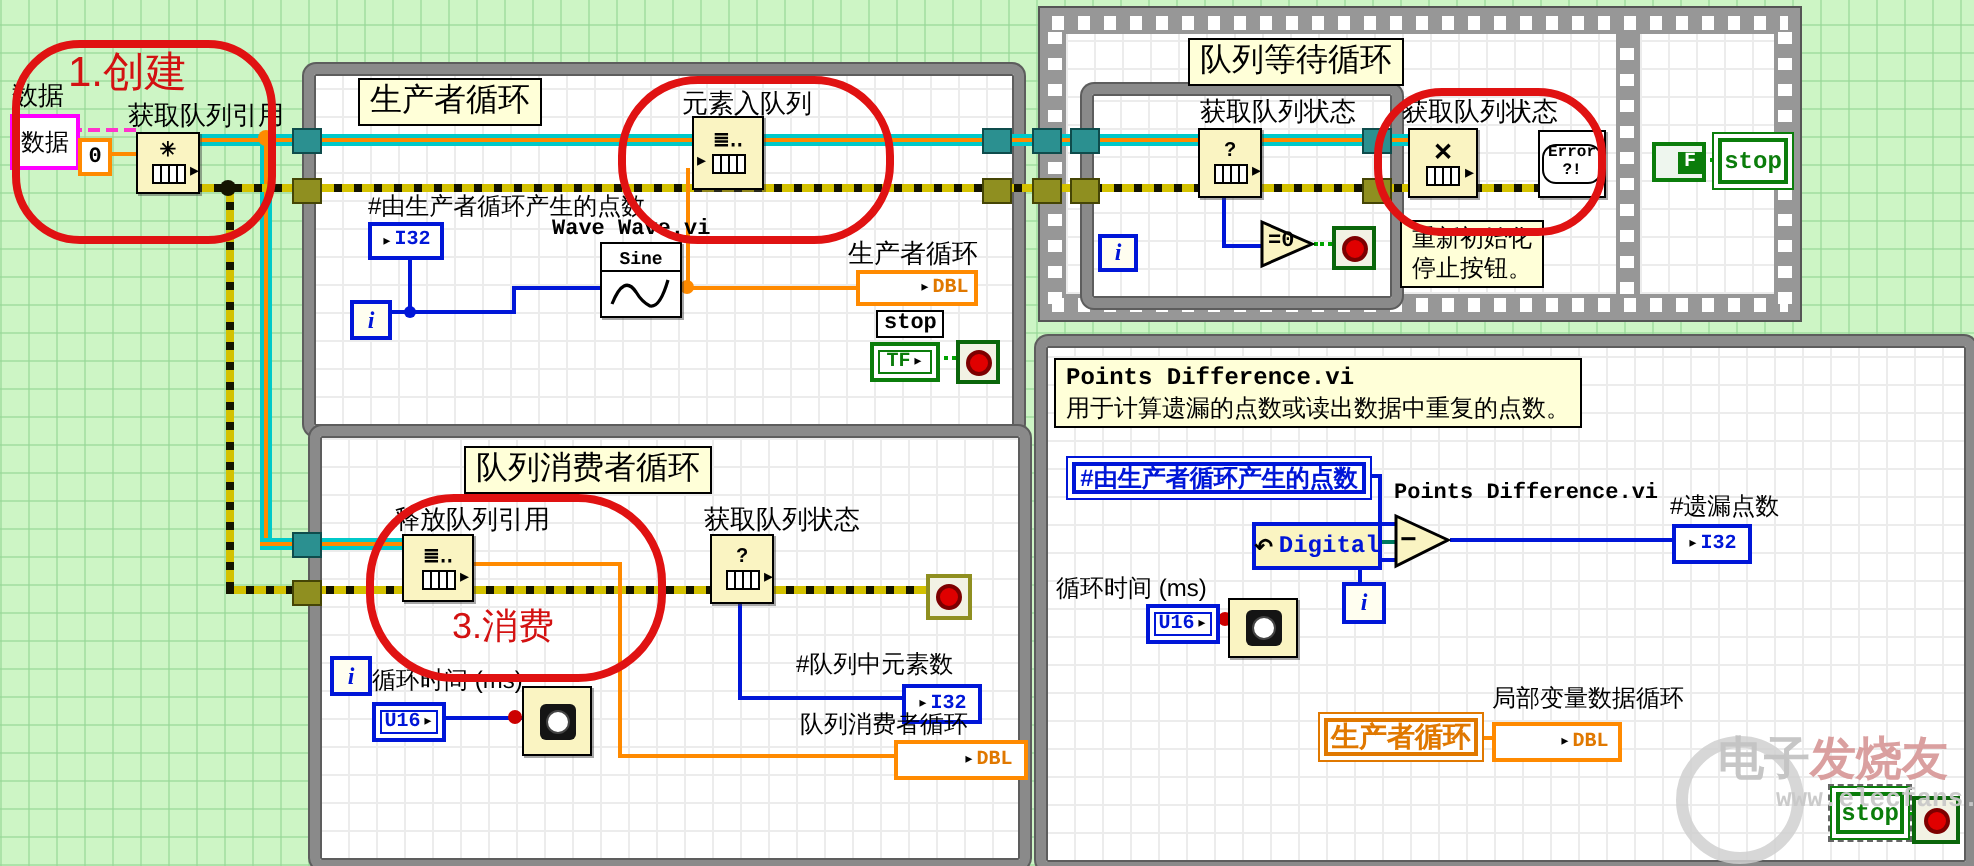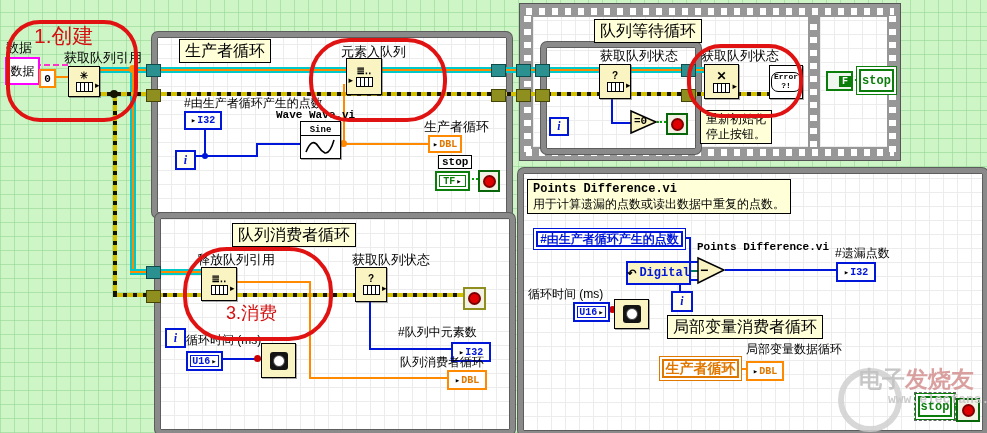--- a/index.html
+++ b/index.html
@@ -49,21 +49,21 @@
   .qg.al::before{content:"▸";position:absolute;left:-8px;top:-3px;font-size:9px;color:#000;}
   .lbl{position:absolute;font:13px/1.15 "Liberation Sans",sans-serif;color:#000;white-space:nowrap;z-index:5;}
   .sm{font-size:12px;}
   .mono{font-family:"Liberation Mono",monospace;font-weight:bold;}
   .ybox{position:absolute;background:#ffffd8;border:1px solid #000;padding:1px 5px;
     font:16px/1.25 "Liberation Sans",sans-serif;color:#000;white-space:nowrap;z-index:5;}
   .note{font-size:12px;line-height:1.25;}
   .ind{position:absolute;display:flex;align-items:center;justify-content:center;background:#fff;z-index:4;
     font:bold 10px "Liberation Mono",monospace;white-space:nowrap;}
   .ind-blue{border:2px solid #0016d8;color:#0016d8;}
-  .ind-orange{border:2px solid #ff8a00;color:#e07800;}
+  .ind-orange{border:2px solid #ff8a00;color:#e07800;padding-left:27px;}
   .ind-green{border:2px solid #0b7d0b;color:#0b7d0b;}
   .arrL::before{content:"▸";color:#000;font-size:9px;margin-right:1px;}
   .arrR::after{content:"▸";color:#000;font-size:9px;margin-left:1px;}
   .lvar{position:absolute;display:flex;align-items:center;justify-content:center;background:#fff;z-index:4;
     border:1px solid currentColor;box-shadow:inset 0 0 0 2px #fff, inset 0 0 0 4px currentColor;
     font-weight:bold;white-space:nowrap;}
   .iterm{position:absolute;z-index:4;border:2px solid #0016d8;background:#fffef0;color:#0016d8;
     display:flex;align-items:center;justify-content:center;font:italic bold 12px "Liberation Serif",serif;}
   .cond{position:absolute;z-index:4;background:#f2f2e4;border:2px solid #0a660a;
     display:flex;align-items:center;justify-content:center;}
@@ -272,21 +272,20 @@
     <span style="left:3px;top:7px;font-size:14px;">−</span>
   </div>
   <div class="iterm" style="left:671px;top:291px;width:18px;height:17px;">i</div>
   <div class="lbl sm" style="left:835px;top:247px;">#遗漏点数</div>
   <div class="ind ind-blue arrL" style="left:836px;top:262px;width:36px;height:16px;">I32</div>
   <div class="lbl sm" style="left:528px;top:288px;">循环时间 (ms)</div>
   <div class="ind ind-blue arrR" style="left:573px;top:302px;width:33px;height:16px;box-shadow:inset 0 0 0 2px #fff, inset 0 0 0 3px #0016d8;">U16</div>
   <div class="qnode" style="left:614px;top:299px;width:33px;height:28px;">
       <span class="watch"></span>
     </div>
-  <div class="ybox" style="left:667px;top:315px;">局部变量消费者循环</div>
   <div class="lbl sm" style="left:746px;top:343px;">局部变量数据循环</div>
   <div class="lvar" style="left:659px;top:356px;width:81px;height:23px;color:#e07800;font-size:14px;">生产者循环</div>
   <div class="ind ind-orange arrL" style="left:746px;top:361px;width:34px;height:16px;">DBL</div>
   <div class="lvar" style="left:915px;top:393px;width:38px;height:25px;color:#0b7d0b;font:bold 12px 'Liberation Mono',monospace;outline:1px dashed #666;">stop</div>
   <div class="cond" style="left:956px;top:398px;width:20px;height:20px;">
       <span class="rdot"></span>
     </div>
 
   <div class="red-sh" style="left:6px;top:20px;width:124px;height:94px;border-radius:34px;"></div>
   <div class="red-tx" style="left:34px;top:22px;font-size:21px;">1.创建</div>

